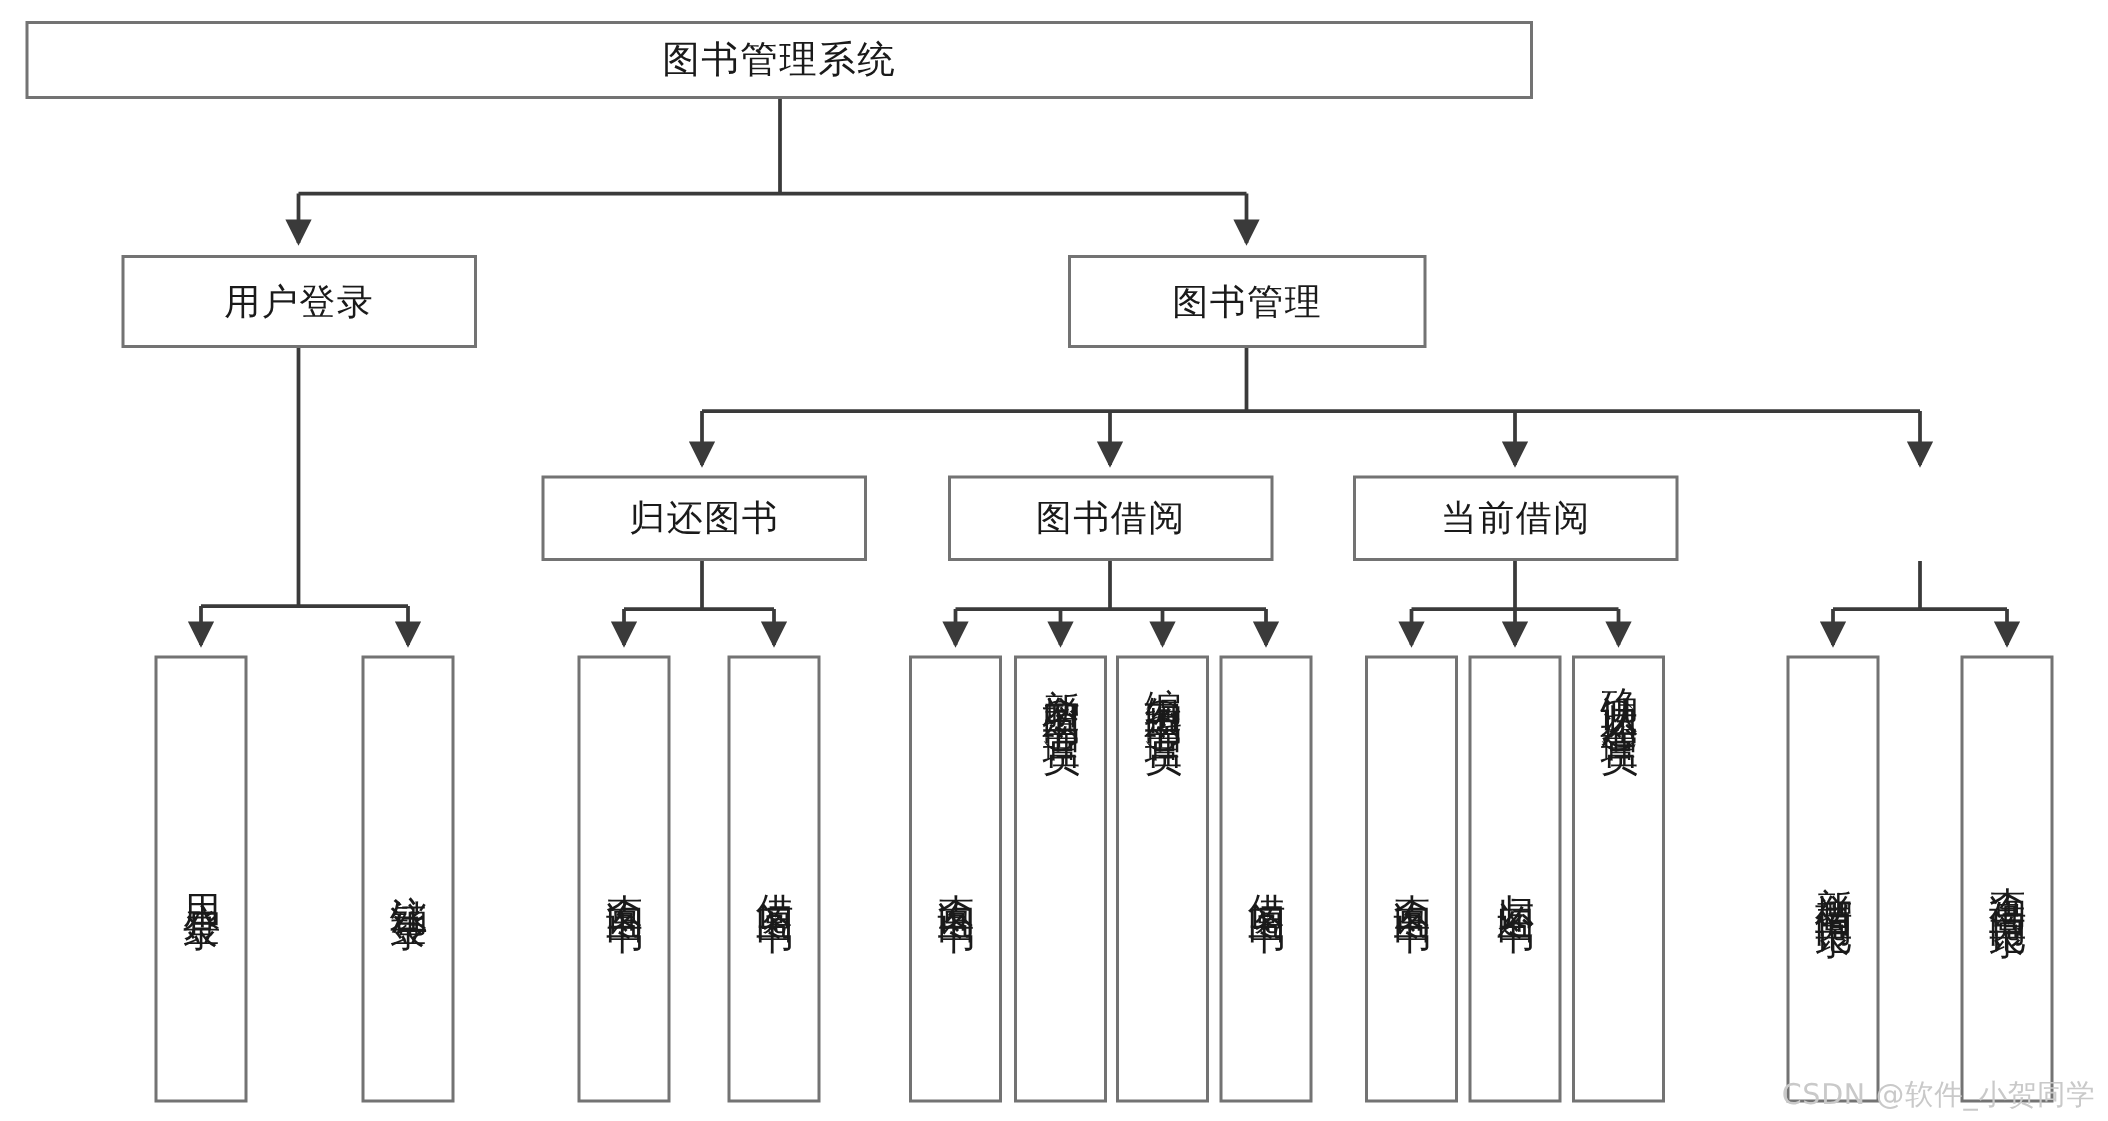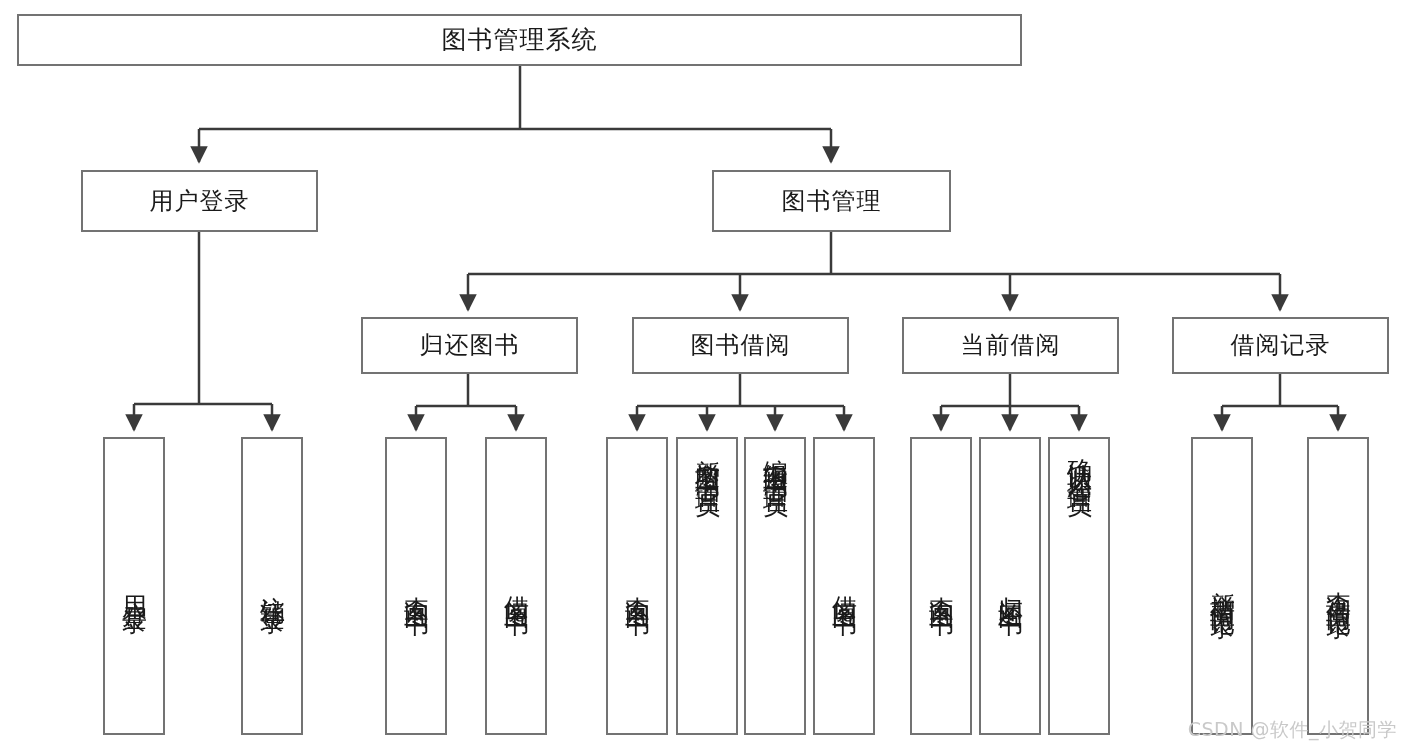--- a/index.html
+++ b/index.html
@@ -127,23 +127,20 @@
 
   <div class="node h-node" style="left:361px;top:317px;width:217px;height:57px;">
     <span class="lbl">归还图书</span>
   </div>
   <div class="node h-node" style="left:902px;top:317px;width:217px;height:57px;">
     <span class="lbl">当前借阅</span>
   </div>
   <div class="node h-node" style="left:632px;top:317px;width:217px;height:57px;">
     <span class="lbl">图书借阅</span>
   </div>
-  <div class="node h-node" style="left:1172px;top:317px;width:217px;height:57px;">
-    <span class="lbl">借阅记录</span>
-  </div>
 
   <div class="node v-node center" style="left:103px;top:437px;width:62px;height:298px;">
     <span class="lbl">用户登录</span>
   </div>
   <div class="node v-node center" style="left:241px;top:437px;width:62px;height:298px;">
     <span class="lbl">注销登录</span>
   </div>
 
   <div class="node v-node center" style="left:385px;top:437px;width:62px;height:298px;">
     <span class="lbl">查询图书</span>

